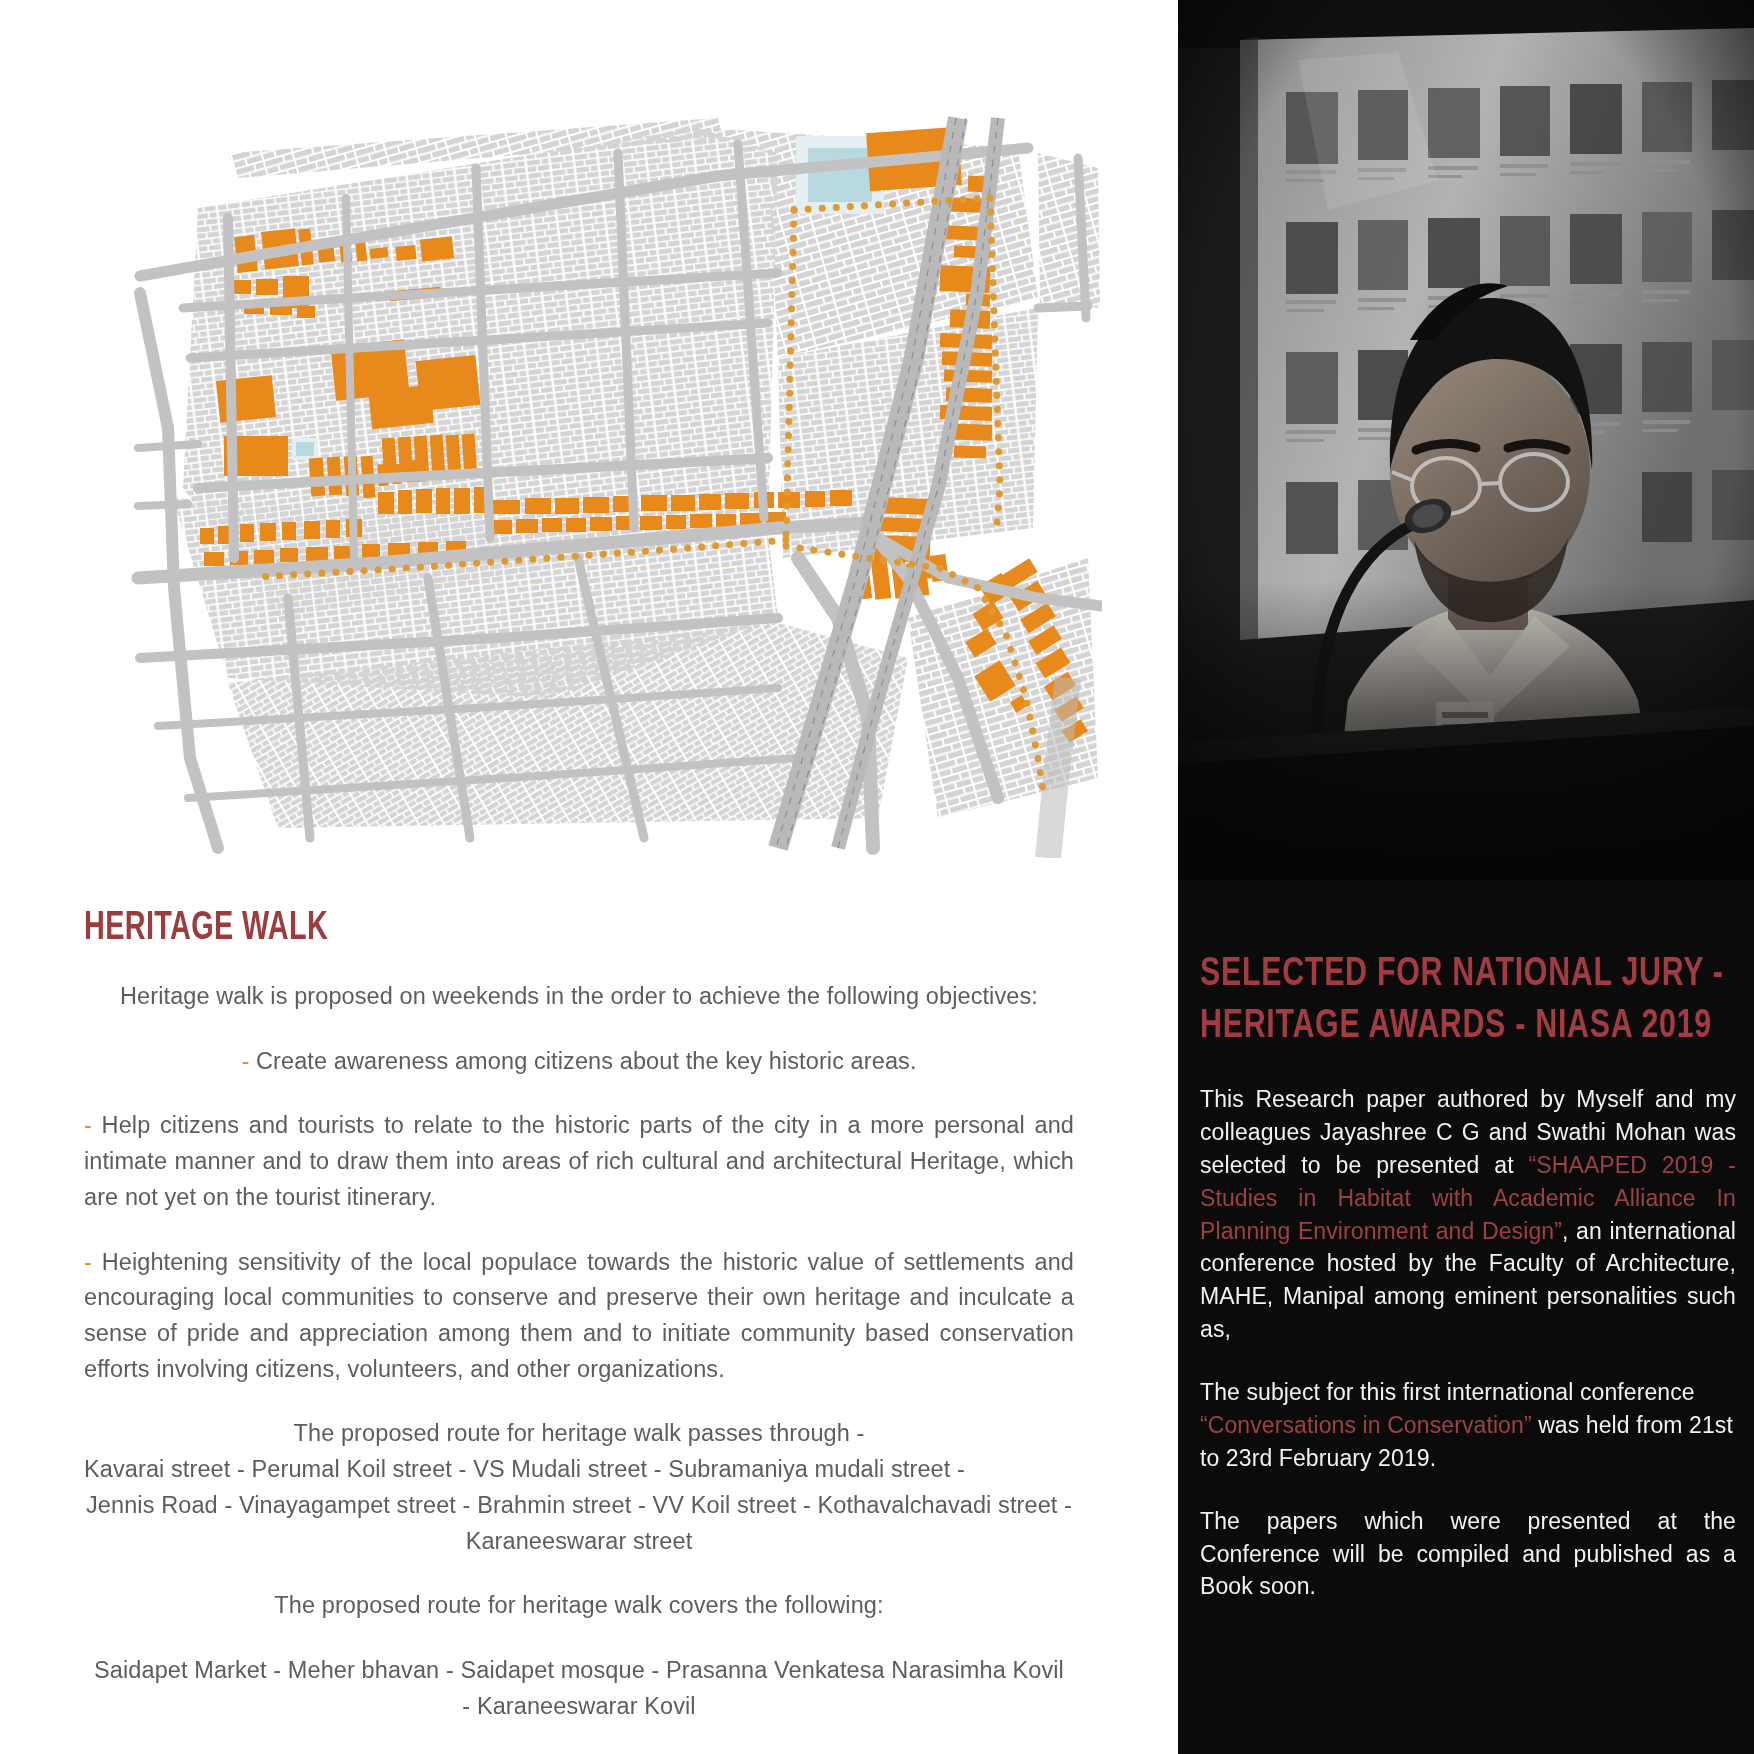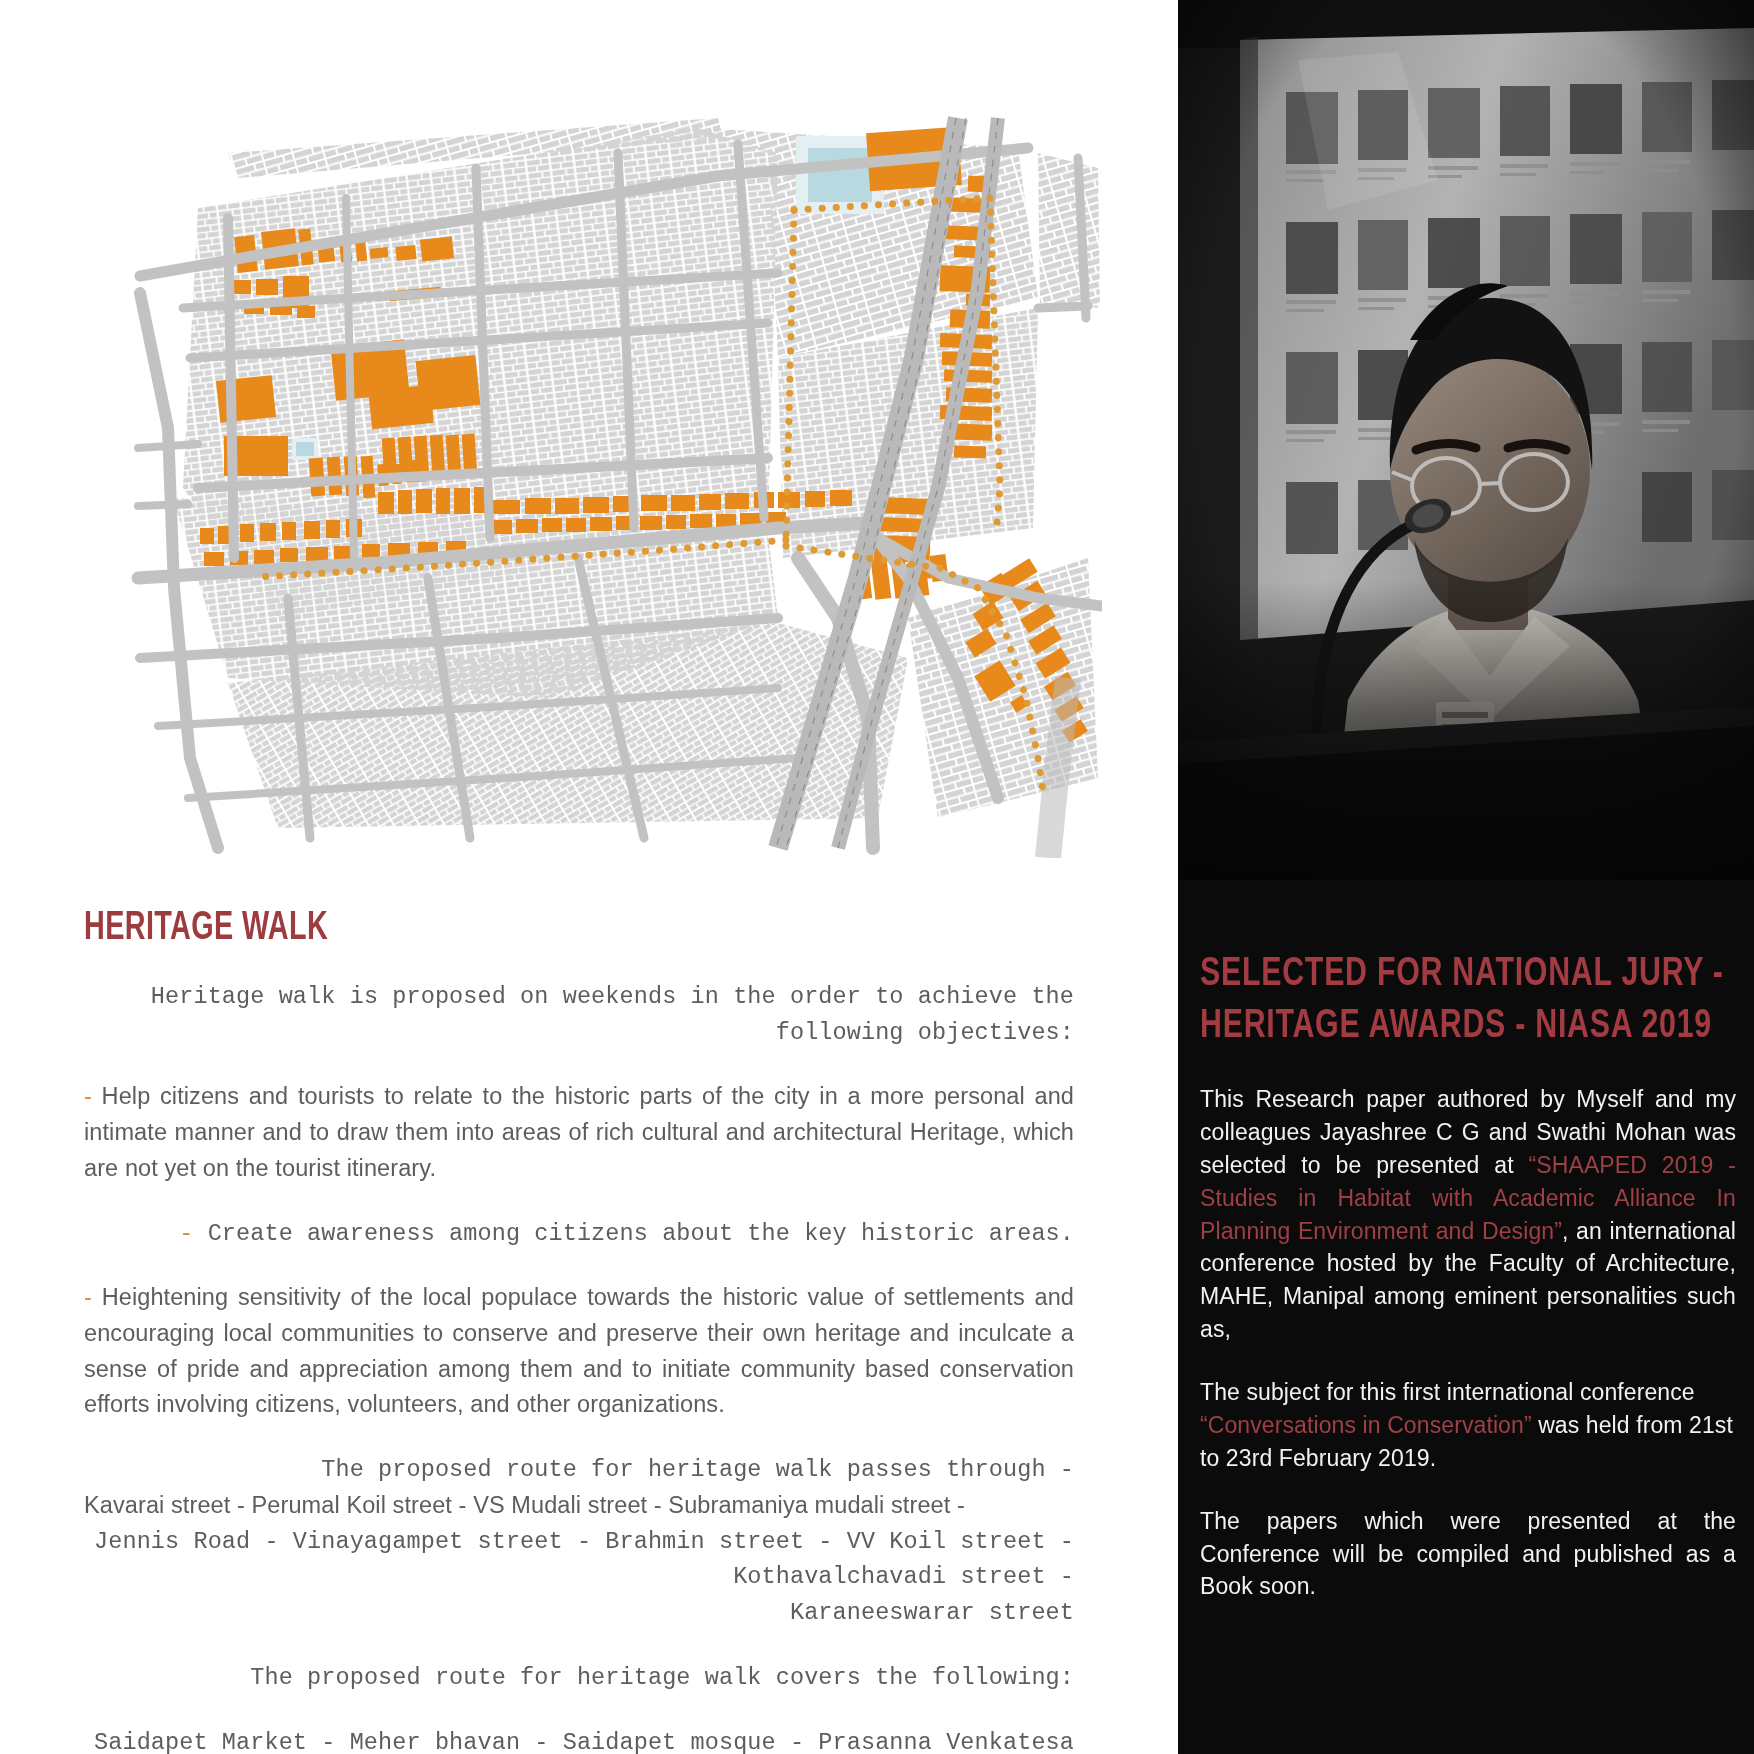--- a/index.html
+++ b/index.html
@@ -64,21 +64,21 @@
   .body-p {
     font-family: "Liberation Sans", sans-serif;
     font-weight: 300;
     font-size: 23.5px;
     line-height: 1.52;
     color: #5d5d5d;
     text-align: justify;
     margin-bottom: 29px;
     letter-spacing: 0.1px;
   }
-  .body-p.nojust { text-align: right; font-family: Liberation Mono, monospace; }
+  .body-p.nojust { text-align: center; }
   .body-p.tight { margin-bottom: 27px; }
 
   .dash { color: #e08a2e; }
 
   
   .right-col {
     position: absolute;
     left: 1178px; top: 0;
     width: 576px;
     height: 1754px;
@@ -417,23 +417,23 @@
         </g>
       </svg>
     </div>
 
     <div class="text-block">
 
       <div class="section-title">HERITAGE WALK</div>
 
       <p class="body-p nojust">Heritage walk is proposed on weekends in the order to achieve the following objectives:</p>
 
+      <p class="body-p nojust"><span class="dash">-</span> <span>Create awareness among citizens about the key historic areas.</span></p>
+
       <p class="body-p"><span class="dash">-</span> <span>Help citizens and tourists to relate to the historic parts of the city in a more personal and intimate manner and to draw them into areas of rich cultural and architectural Heritage, which are not yet on the tourist itinerary.</span></p>
-
-      <p class="body-p nojust"><span class="dash">-</span> <span>Create awareness among citizens about the key historic areas.</span></p>
 
       <p class="body-p"><span class="dash">-</span> <span>Heightening sensitivity of the local populace towards the historic value of settlements and encouraging local communities to conserve and preserve their own heritage and inculcate a sense of pride and appreciation among them and to initiate community based conservation efforts involving citizens, volunteers, and other organizations.</span></p>
 
       <p class="body-p nojust tight" style="margin-bottom:0">The proposed route for heritage walk passes through -</p>
       <p class="body-p" style="margin-bottom:0">Kavarai street - Perumal Koil street - VS Mudali street - Subramaniya mudali street -</p>
       <p class="body-p nojust" style="margin-bottom:0">Jennis Road - Vinayagampet street - Brahmin street - VV Koil street - Kothavalchavadi street -</p>
       <p class="body-p nojust">Karaneeswarar street</p>
 
       <p class="body-p nojust">The proposed route for heritage walk covers the following:</p>
 

